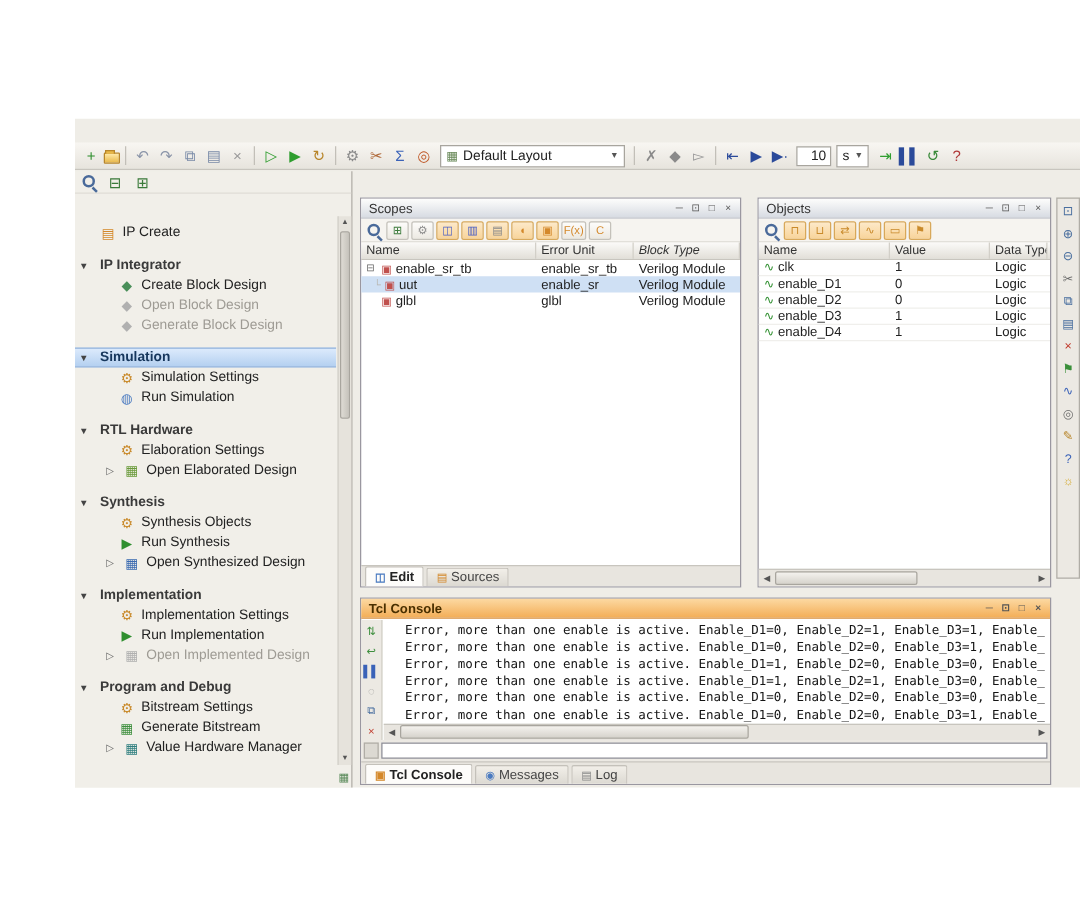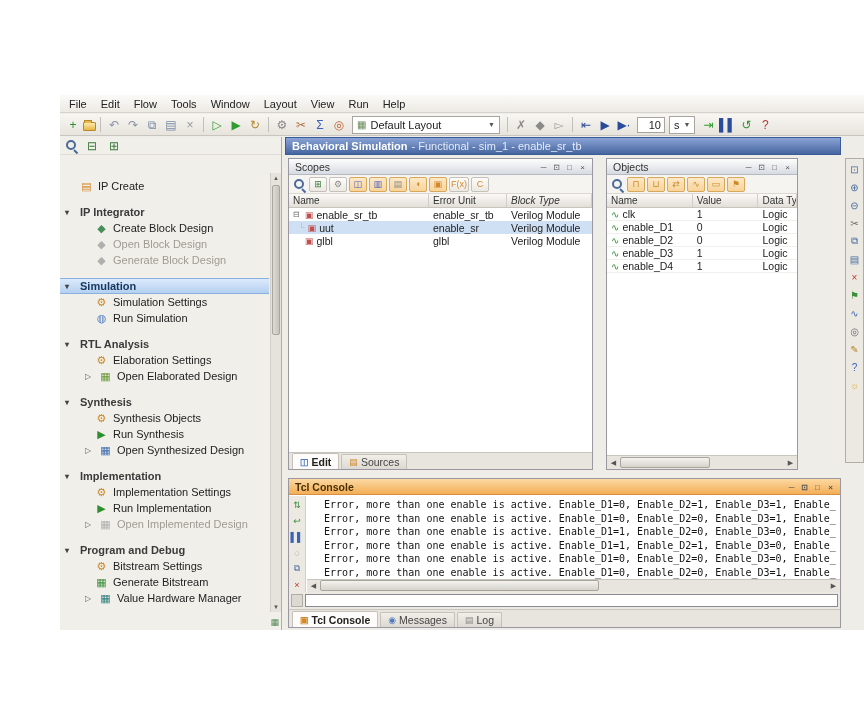--- a/index.html
+++ b/index.html
@@ -79,21 +79,21 @@
   .tab{height:15px;display:inline-flex;align-items:center;gap:3px;padding:0 7px;font-size:10.5px;color:#444;
        border:1px solid #c4c1ba;border-bottom:none;background:linear-gradient(#f2efe9,#dcd9d2);border-radius:2px 2px 0 0;}
   .tab.selected{background:#fdfcfa;font-weight:bold;color:#222;height:16px;}
   .tab-ic{font-size:9px;}
   .hscroll{position:absolute;left:0;right:0;bottom:0;height:14px;background:#e8e5df;border-top:1px solid #c8c5be;display:flex;align-items:center;}
   .hs-btn{width:13px;text-align:center;font-size:7px;color:#555;}
   .hs-track{flex:1;position:relative;height:12px;}
   .hs-thumb{position:absolute;left:0;top:0;width:55%;height:11px;background:linear-gradient(#f4f2ee,#d6d3cc);border:1px solid #a8a59e;border-radius:2px;}
   
   .scopes{left:228px;top:63px;width:305px;height:312px;}
-  .objects{left:546px;top:63px;width:192px;height:312px;}
+  .objects{left:546px;top:63px;width:235px;height:312px;}
   .right-strip{position:absolute;left:785px;top:63px;width:19px;height:305px;background:#ece9e3;border:1px solid #b0ada6;
                display:flex;flex-direction:column;align-items:center;padding-top:3px;gap:4px;}
   .rs-icon{width:15px;height:14px;font-size:10px;display:inline-flex;align-items:center;justify-content:center;}
   
   .tcl{position:absolute;left:228px;top:383px;width:553px;height:150px;background:#fff;border:1px solid #9a97a0;}
   .tcl-header{height:16px;background:linear-gradient(#fcd9a2,#f3ae58);border-bottom:1px solid #d89040;
               display:flex;align-items:center;padding:0 3px 0 6px;font-weight:bold;color:#4a3000;font-size:10.5px;}
   .tcl-body{position:absolute;top:17px;left:0;right:0;bottom:35px;display:flex;}
   .tcl-strip{width:17px;background:#ece9e3;border-right:1px solid #d2cfc8;display:flex;flex-direction:column;align-items:center;padding-top:2px;gap:3px;}
   .ts-icon{width:14px;height:13px;font-size:9px;display:inline-flex;align-items:center;justify-content:center;}
@@ -102,31 +102,20 @@
   .tcl-input-row{position:absolute;left:0;right:0;bottom:18px;height:17px;background:#ece9e3;display:flex;align-items:center;gap:2px;padding:1px 2px;}
   .tcl-gutter{width:12px;height:13px;background:#dcd9d2;border:1px solid #b0ada6;}
   .tcl-input{flex:1;height:13px;background:#fff;border:1px solid #8a8a92;font-family:"DejaVu Sans Mono",monospace;font-size:10px;padding:0 3px;outline:none;}
   .tcl-tabs{position:absolute;left:0;right:0;bottom:0;height:18px;background:#e8e5df;border-top:1px solid #c8c5be;
             display:flex;align-items:flex-end;padding-left:3px;gap:2px;}
 </style>
 </head>
 <body>
 
 <div class="window">
-  <div class="menubar">
-      <span class="menu-item">File</span>
-      <span class="menu-item">Edit</span>
-      <span class="menu-item">Flow</span>
-      <span class="menu-item">Tools</span>
-      <span class="menu-item">Window</span>
-      <span class="menu-item">Layout</span>
-      <span class="menu-item">View</span>
-      <span class="menu-item">Run</span>
-      <span class="menu-item">Help</span>
-    </div>
   <div class="toolbar">
       <span class="tb-icon" style="color: rgb(47, 143, 47);">+</span>
       <span class="folder"></span>
       <span class="tb-sep"></span>
       <span class="tb-icon" style="color: rgb(138, 148, 168);">↶</span>
       <span class="tb-icon" style="color: rgb(138, 148, 168);">↷</span>
       <span class="tb-icon" style="color: rgb(122, 139, 168);">⧉</span>
       <span class="tb-icon" style="color: rgb(122, 139, 168);">▤</span>
       <span class="tb-icon" style="color: rgb(154, 154, 154);">×</span>
       <span class="tb-sep"></span>
@@ -196,21 +185,21 @@
         <div class="fn-row fn-child">
           <span class="fn-ic" style="color: rgb(201, 138, 43);">⚙</span>
           <span>Simulation Settings</span>
         </div>
         <div class="fn-row fn-child">
           <span class="fn-ic" style="color: rgb(74, 122, 192);">◍</span>
           <span>Run Simulation</span>
         </div>
         <div class="fn-row fn-section">
           <span class="fn-arrow">▾</span>
-          <span>RTL Analysis</span>
+          <span>RTL Hardware</span>
         </div>
         <div class="fn-row fn-child">
           <span class="fn-ic" style="color: rgb(201, 138, 43);">⚙</span>
           <span>Elaboration Settings</span>
         </div>
         <div class="fn-row fn-child expandable">
           <span class="fn-exp">▷</span>
           <span class="fn-ic" style="color: rgb(106, 154, 58);">▦</span>
           <span>Open Elaborated Design</span>
         </div>
@@ -267,24 +256,20 @@
         </div>
       </div>
     <div class="fn-scrollbar">
       <span class="fn-sb-btn" style="top:0;">▲</span>
       <span class="fn-sb-thumb"></span>
       <span class="fn-sb-btn" style="bottom:0;">▼</span>
     </div>
     <div class="fn-corner">▦</div>
   </div>
 
-  <div class="main-header">
-    <span class="mh-title">Behavioral Simulation</span>
-    <span class="mh-sub">- Functional - sim_1 - enable_sr_tb</span>
-  </div>
 
   <div class="panel scopes">
     <div class="p-title">
       <span>Scopes</span>
       <span class="spacer"></span>
       <span class="btns"><span class="p-btn">─</span><span class="p-btn">⊡</span><span class="p-btn">□</span><span class="p-btn">×</span></span>
     </div>
     <div class="p-toolbar">
         <span class="mag"></span>
         <span class="tg" style="color: rgb(58, 122, 58);">⊞</span>

